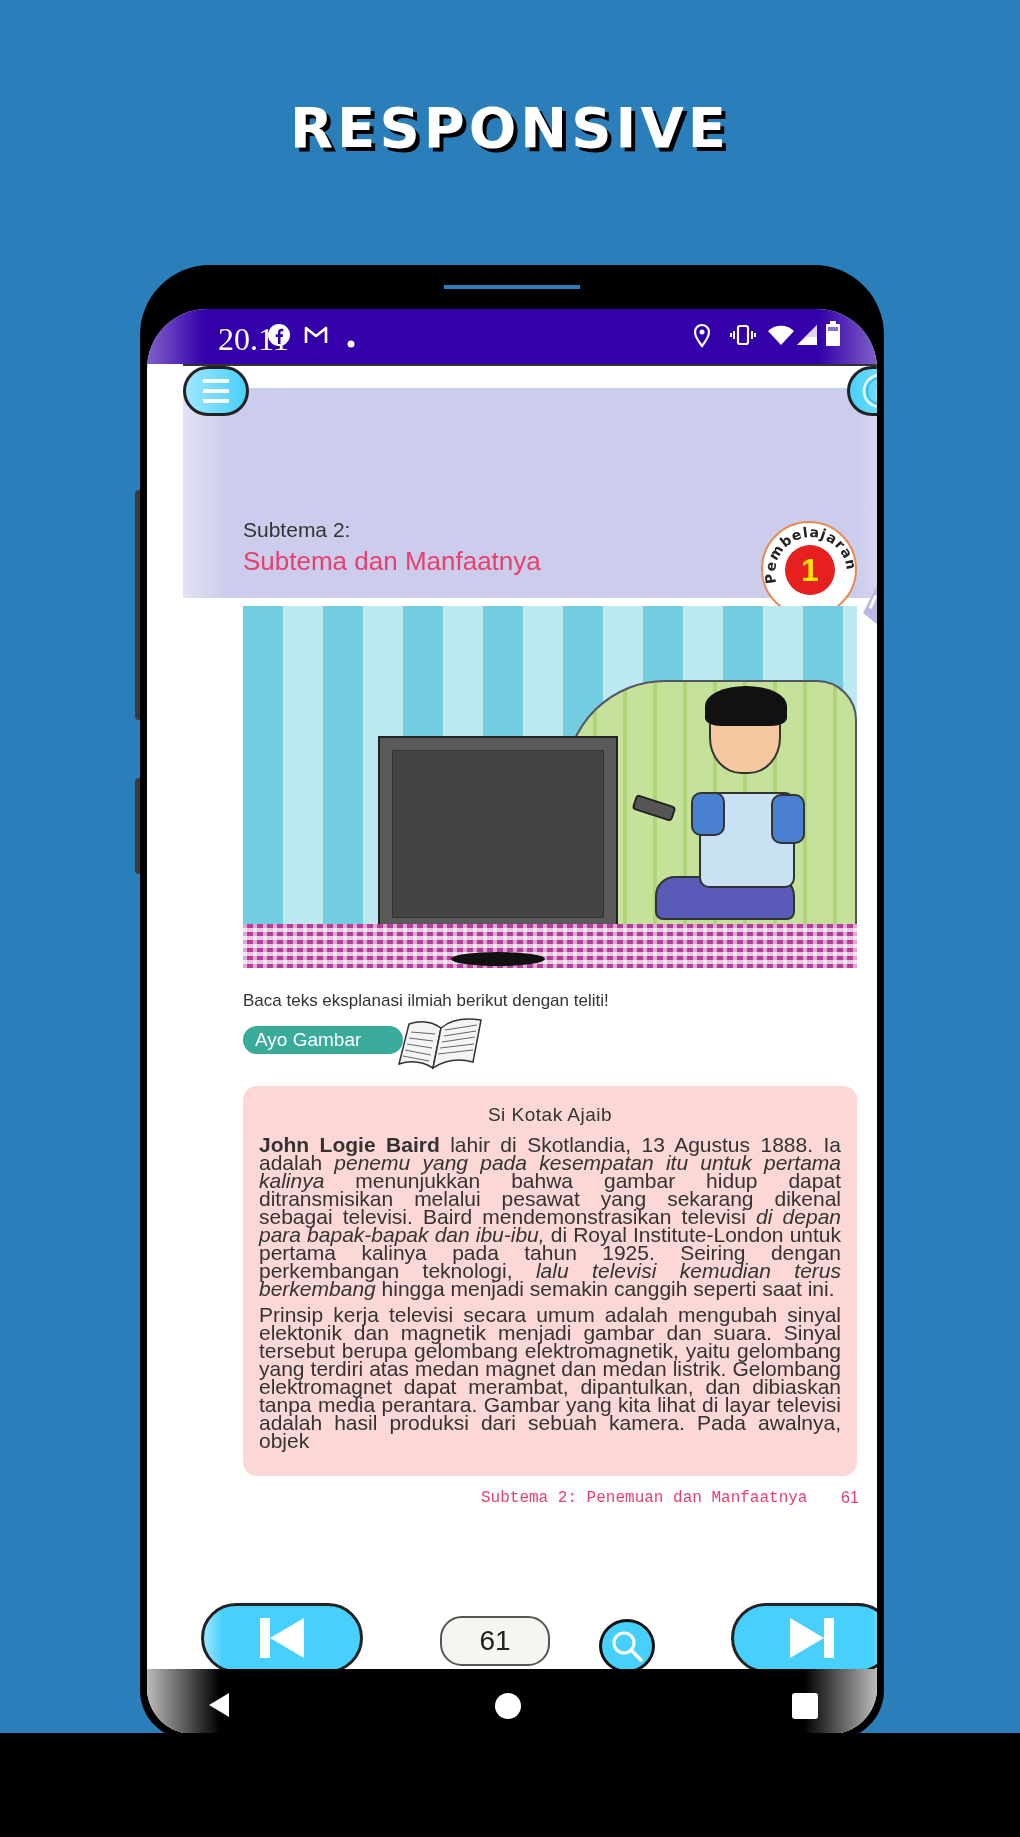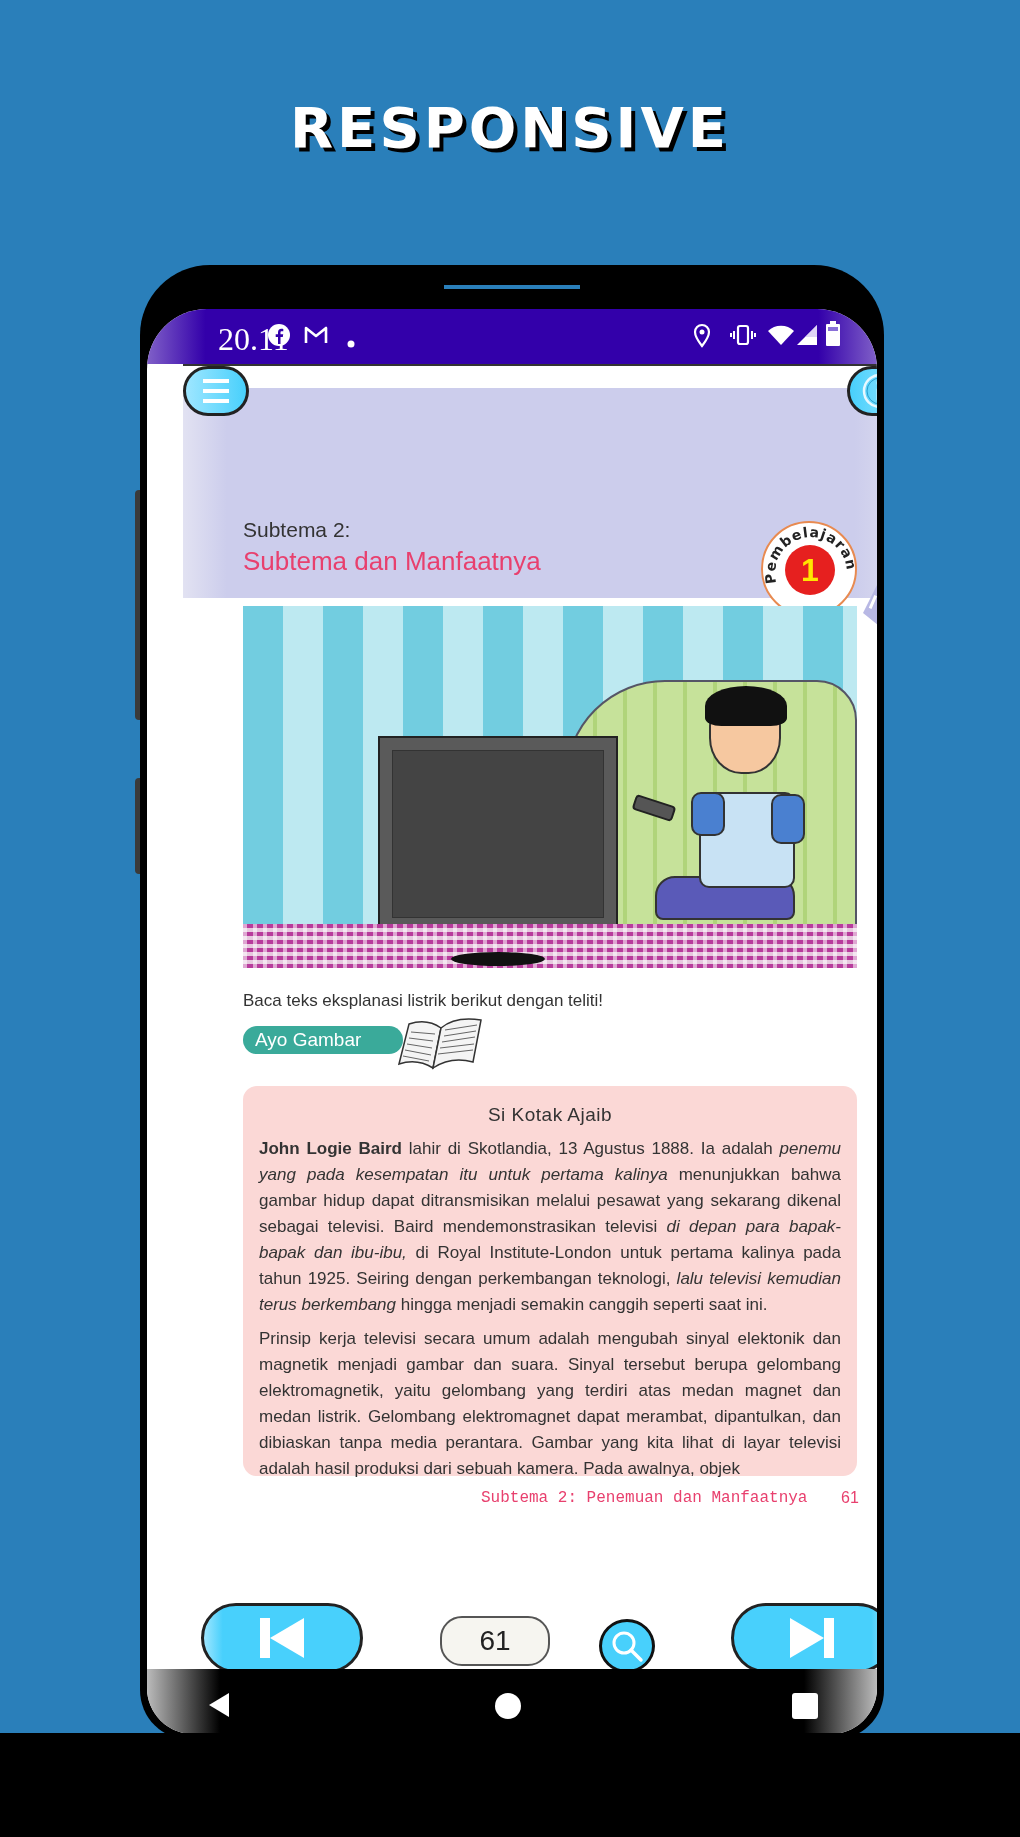--- a/index.html
+++ b/index.html
@@ -119,21 +119,21 @@
     font-family: "Liberation Sans", sans-serif; padding-left: 12px; line-height: 28px;
   }
   .book-icon { position: absolute; left: 210px; top: 648px; }
 
   .reading-box {
     position: absolute; left: 60px; top: 720px; width: 614px; height: 390px;
     background: #fbd8d6; border-radius: 14px; padding: 18px 16px 0 16px;
     font-family: "Liberation Sans", sans-serif; color: #333;
   }
   .reading-title { text-align: center; font-size: 19px; margin-bottom: 10px; letter-spacing: 0.5px; }
-  .reading-p { font-size: 17px; line-height: 26px; text-align: justify; margin-bottom: 8px; }
+  .reading-p { font-size: 21px; line-height: 18px; text-align: justify; margin-bottom: 8px; }
   .reading-p b { font-weight: bold; }
   .reading-p i { font-style: italic; }
 
   .page-footer-title { position: absolute; left: 298px; top: 1123px; font-size: 16px; color: #e8406e; font-family: Liberation Mono, monospace; }
   .page-footer-num { position: absolute; left: 658px; top: 1123px; font-size: 16px; color: #e8406e; font-family: "Liberation Sans", sans-serif; }
 
   .nav-btn {
     position: absolute; top: 1237px; width: 162px; height: 70px; border-radius: 36px;
     border: 3px solid #222; display: flex; align-items: center; justify-content: center;
   }
@@ -270,21 +270,21 @@
         <div class="tv-base"></div>
         <div class="boy-shorts"></div>
         <div class="boy-shirt"></div>
         <div class="boy-sleeve-l"></div>
         <div class="boy-sleeve-r"></div>
         <div class="boy-head"></div>
         <div class="boy-hair"></div>
         <div class="remote"></div>
       </div>
 
-      <div class="instruction">Baca teks eksplanasi listrik  berikut dengan teliti!</div>
+      <div class="instruction">Baca teks eksplanasi ilmiah  berikut dengan teliti!</div>
 
       <div class="ayo-pill">Ayo Gambar</div>
       <svg class="book-icon" width="96" height="56" viewBox="0 0 96 56">
         <path d="M6 50 L16 10 Q34 4 48 14 L40 54 Q24 44 6 50z" fill="#f4f4f4" stroke="#333" stroke-width="1.5"></path>
         <path d="M48 14 Q62 2 88 6 L80 48 Q58 42 40 54z" fill="#f4f4f4" stroke="#333" stroke-width="1.5"></path>
         <g stroke="#666" stroke-width="1">
           <line x1="18" y1="18" x2="42" y2="20"></line>
             <line x1="16" y1="24" x2="40" y2="27"></line>
             <line x1="14" y1="30" x2="39" y2="34"></line>
             <line x1="12" y1="36" x2="38" y2="41"></line>

